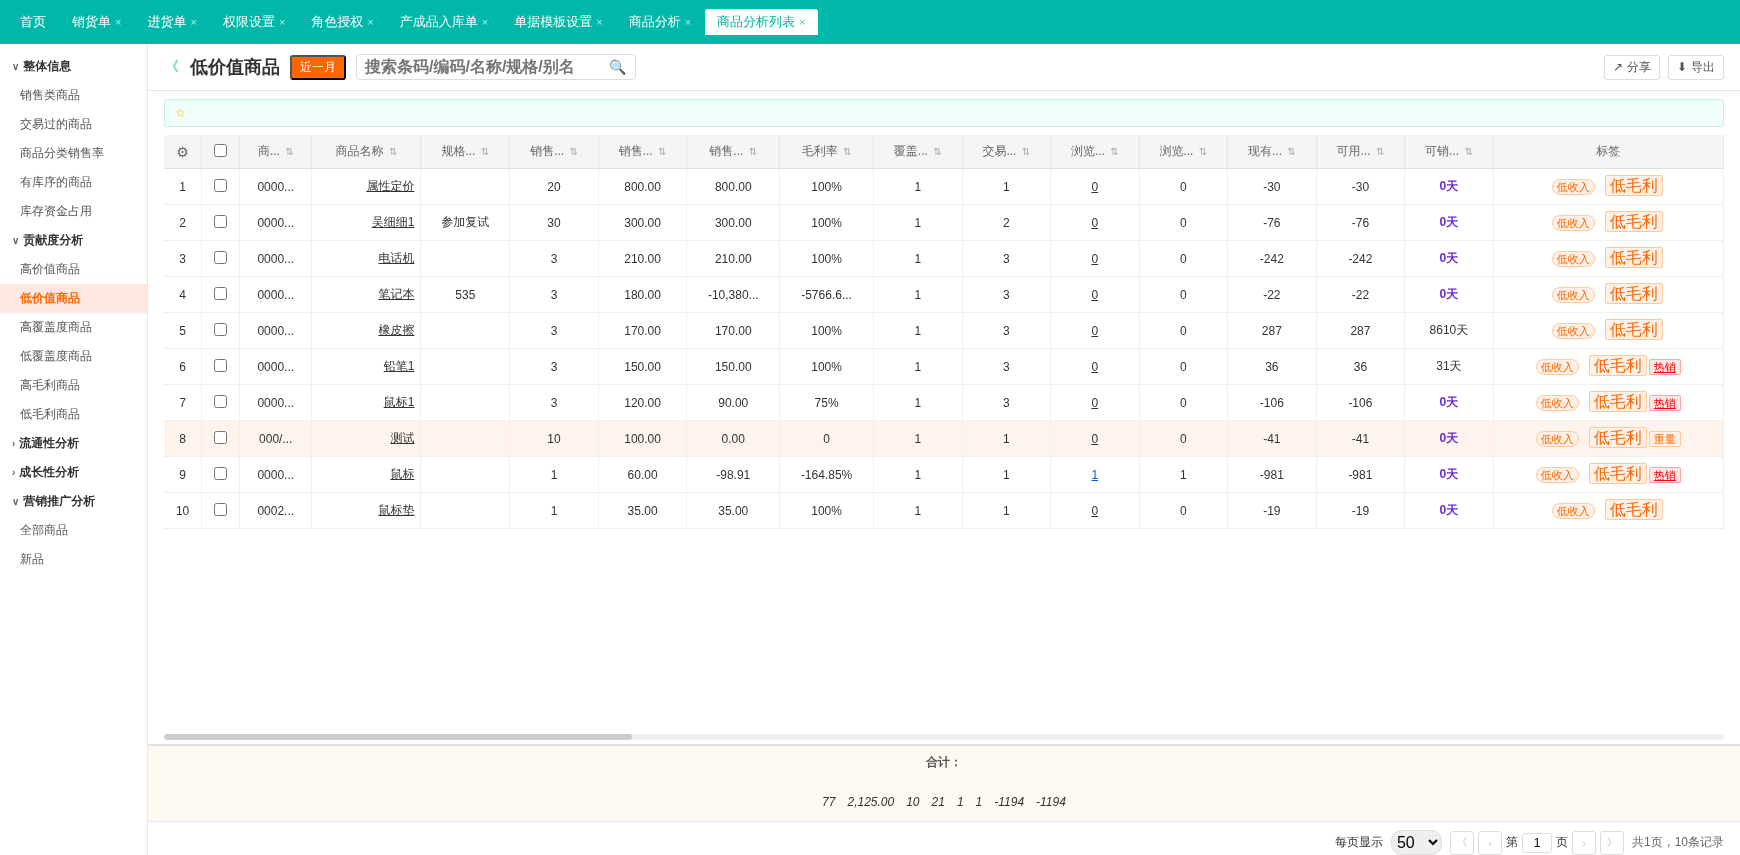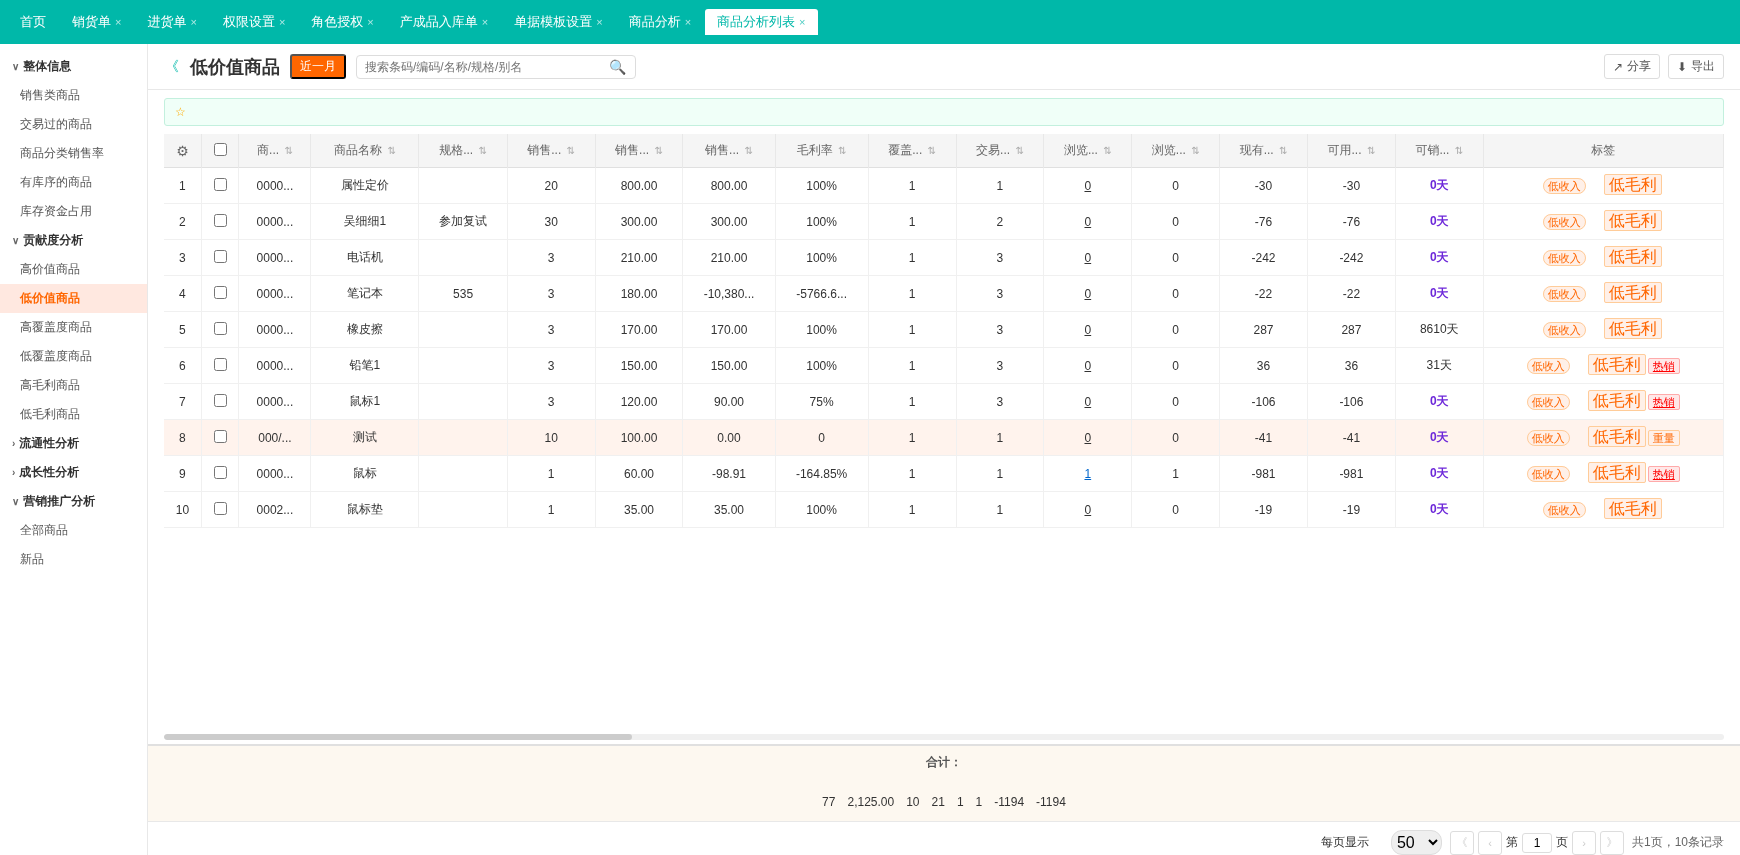--- a/index.html
+++ b/index.html
@@ -96,23 +96,24 @@
       display: flex;
       align-items: center;
       border: 1px solid #ddd;
       border-radius: 4px;
       padding: 3px 8px;
       max-width: 280px;
     }
     .search-box input {
       border: none;
       outline: none;
-      font-size: 12px;
+      font-size: 16px;
       flex: 1;
       color: #14532d;
+      font-weight: bold;
     }
     .search-icon { color: #ff6600; font-size: 14px; cursor: pointer; }
     .header-actions {
       margin-left: auto;
       display: flex;
       gap: 8px;
       align-items: center;
     }
     .action-btn {
       display: flex;
@@ -184,22 +185,22 @@
       border-bottom: 1px solid #f0f0f0;
     }
     tbody tr.highlighted { background: #fff3ed; }
     tbody td {
       padding: 7px 6px;
       text-align: center;
       color: #333;
       border-right: 1px solid #f0f0f0;
       white-space: nowrap;
     }
-    td.text-left { text-align: center; }
-    .tag-low-income { color: #ff6600; background: #fff0e8; border: 1px solid #ffcc99; padding: 1px 4px; border-radius: 8px; margin-right: 18px; font-size: 11px; }
+    td.text-left { text-align: right; text-decoration: underline; }
+    .tag-low-income { color: #ff6600; background: #fff0e8; border: 1px solid #ffcc99; padding: 1px 4px; border-radius: 8px; margin-right: 10px; font-size: 11px; }
     .tag-low-profit { color: #ff6600; background: #fff0e8; border: 1px solid #ffcc99; padding: 1px 4px; border-radius: 2px; margin-right: 2px; font-size: 16px; }
     .tag-hot { color: #ff0000; background: #ffe8e8; border: 1px solid #ffaaaa; padding: 1px 4px; border-radius: 2px; font-size: 11px; text-decoration: underline; }
     .tag-overstocked { color: #ff6600; background: #fff0e8; border: 1px solid #ffcc99; padding: 1px 4px; border-radius: 2px; font-size: 11px; }
     .days-zero { color: #6d28d9; font-weight: bold; }
     .link-underline { text-decoration: underline; color: #333; cursor: pointer; }
     .link-underline-blue { text-decoration: underline; color: #0066cc; cursor: pointer; }
 
     
     .table-footer {
       background: #fdf8f0;
@@ -215,37 +216,38 @@
     .footer-label { font-weight: bold; color: #555; }
     .footer-cells {
       display: flex;
       gap: 0;
       flex: 1;
     }
     .footer-cell {
       flex: 1;
       text-align: right;
       padding: 4px 6px;
+      font-style: italic;
     }
 
     
     .pagination {
       display: flex;
       align-items: center;
       justify-content: flex-end;
       padding: 8px 16px;
       border-top: 1px solid #e8e8e8;
       gap: 8px;
       font-size: 12px;
       background: #fff;
     }
     .page-size-select {
       display: flex;
       align-items: center;
-      gap: 22px;
+      gap: 8px;
     }
     .select-box {
       border: 1px solid #ddd;
       border-radius: 11px;
       padding: 2px 1px;
       font-size: 16px;
     }
     .page-nav {
       display: flex;
       align-items: center;

